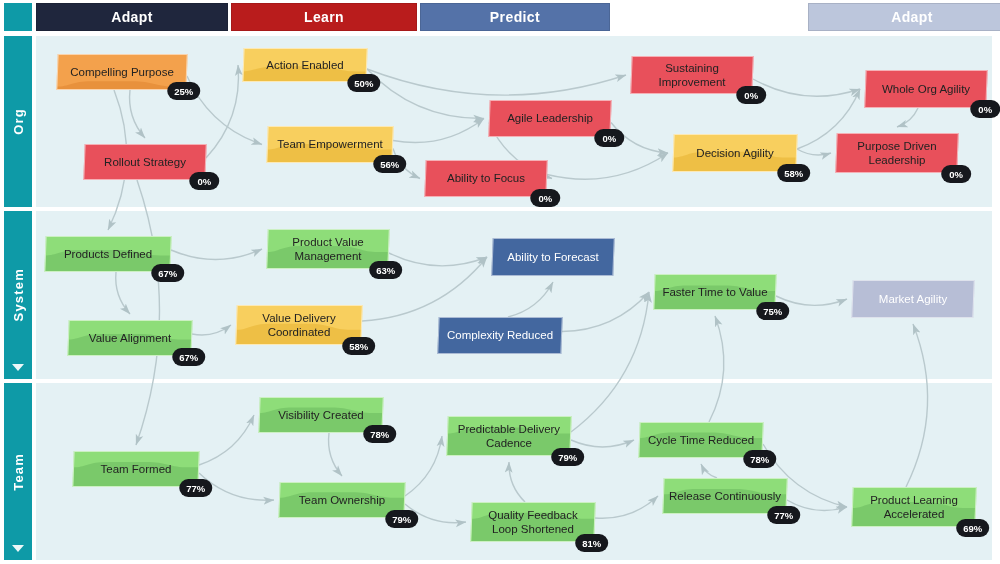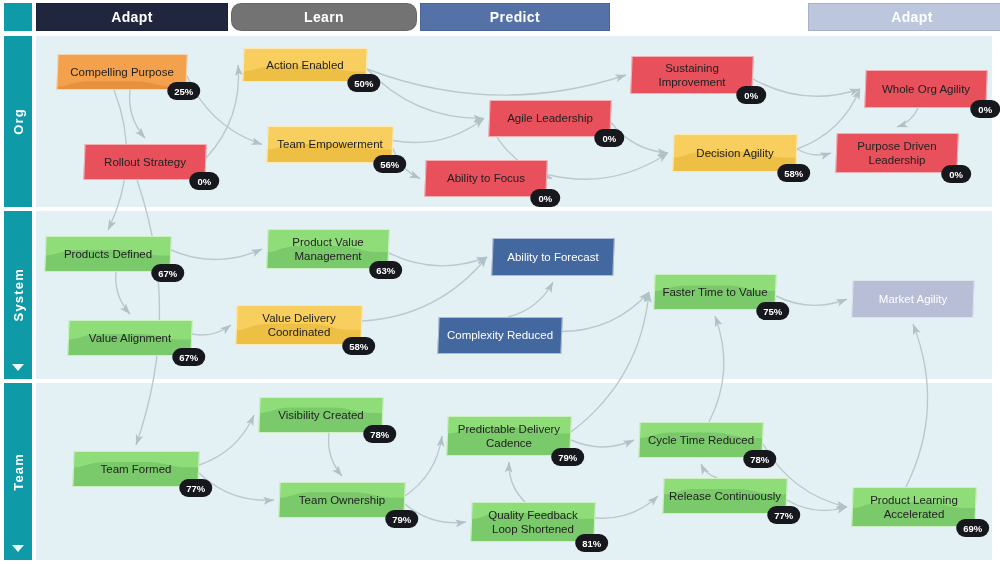--- a/index.html
+++ b/index.html
@@ -86,21 +86,21 @@
 </head>
 <body>
 
 <div id="app">
 
   <div class="phase-corner"></div>
   <div id="phase-bar">
       <div class="phase-tab" style="left: 36px; width: 192px; background: rgb(31, 38, 61);">
         <span>Adapt</span>
       </div>
-      <div class="phase-tab" style="left: 231px; width: 186px; background: #737373; border-radius: 10px;">
+      <div class="phase-tab" style="left: 231px; width: 186px; background: #b91c1c;">
         <span>Learn</span>
       </div>
       <div class="phase-tab" style="left: 420px; width: 190px; background: rgb(84, 114, 168);">
         <span>Predict</span>
       </div>
       <div class="phase-tab" style="left: 613px; width: 192px; background: rgb(147, 164, 197); margin-top: 35px;">
         <span>Accelerate</span>
       </div>
       <div class="phase-tab" style="left: 808px; width: 208px; background: rgb(188, 198, 220);">
         <span>Adapt</span>

